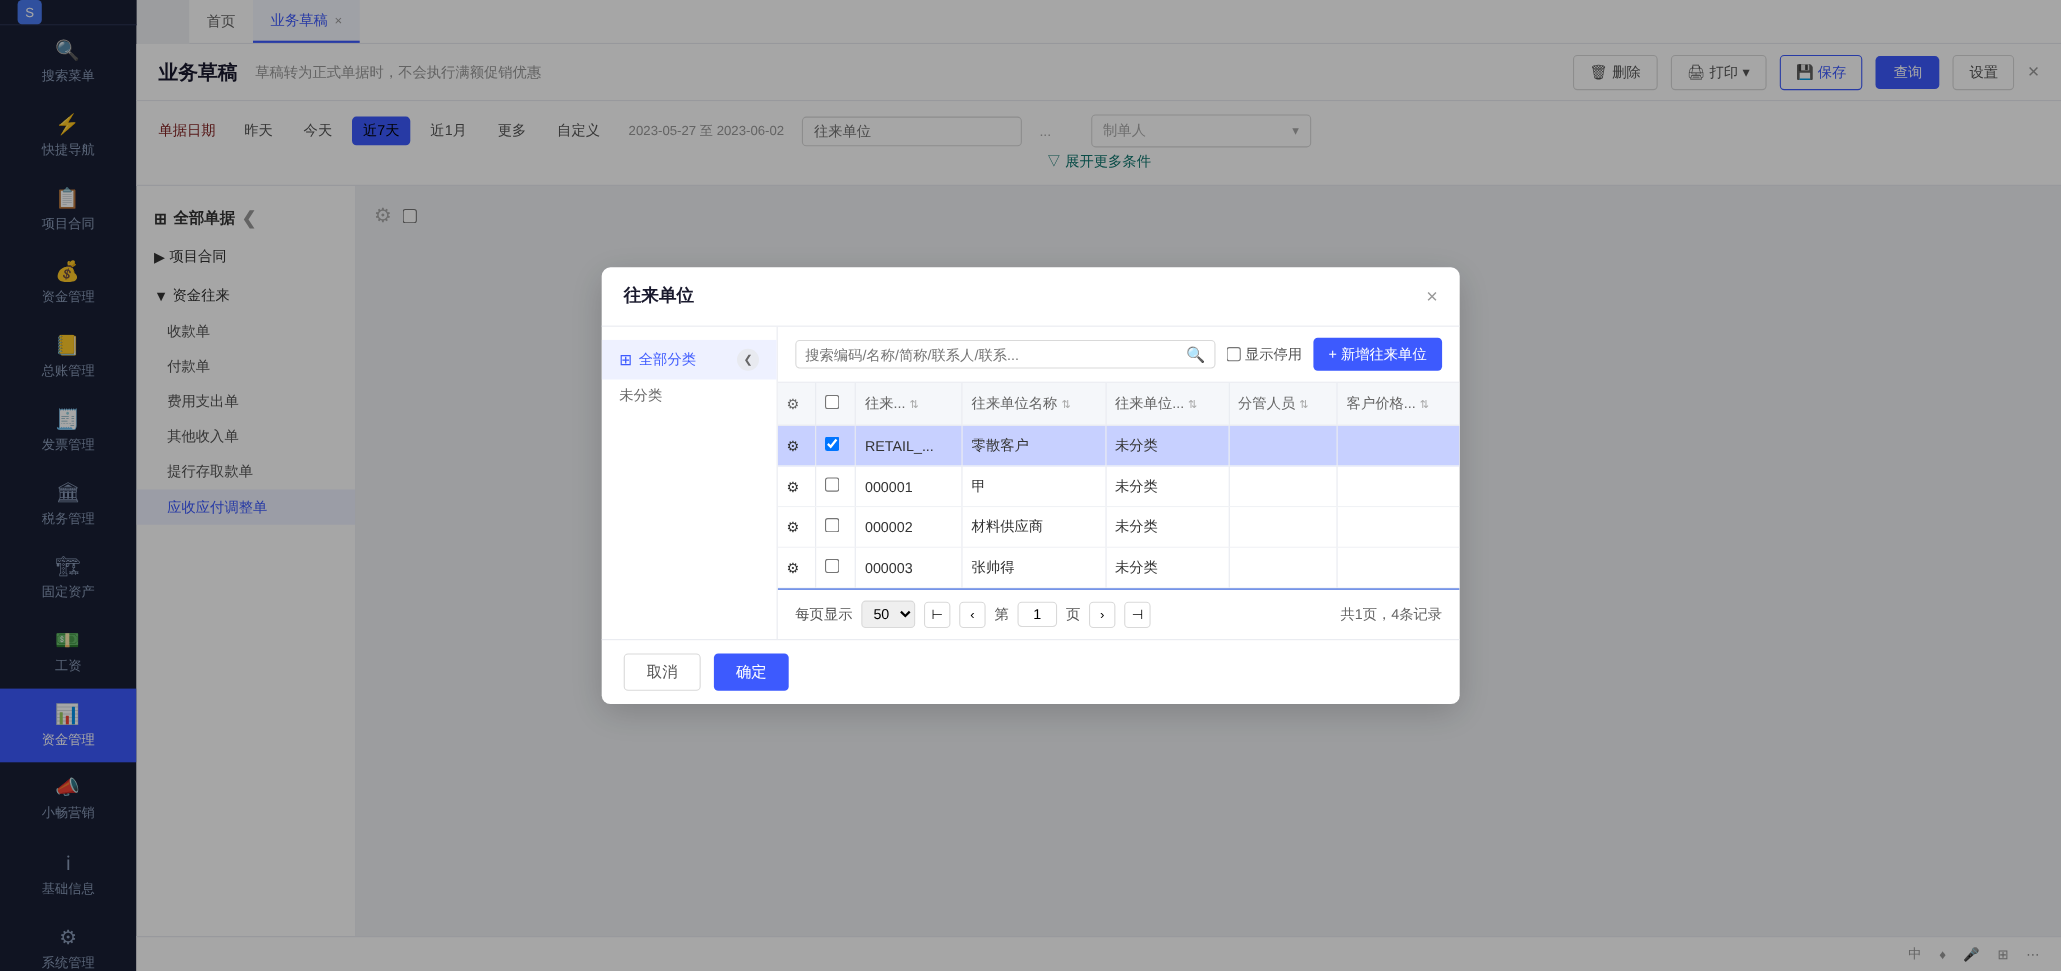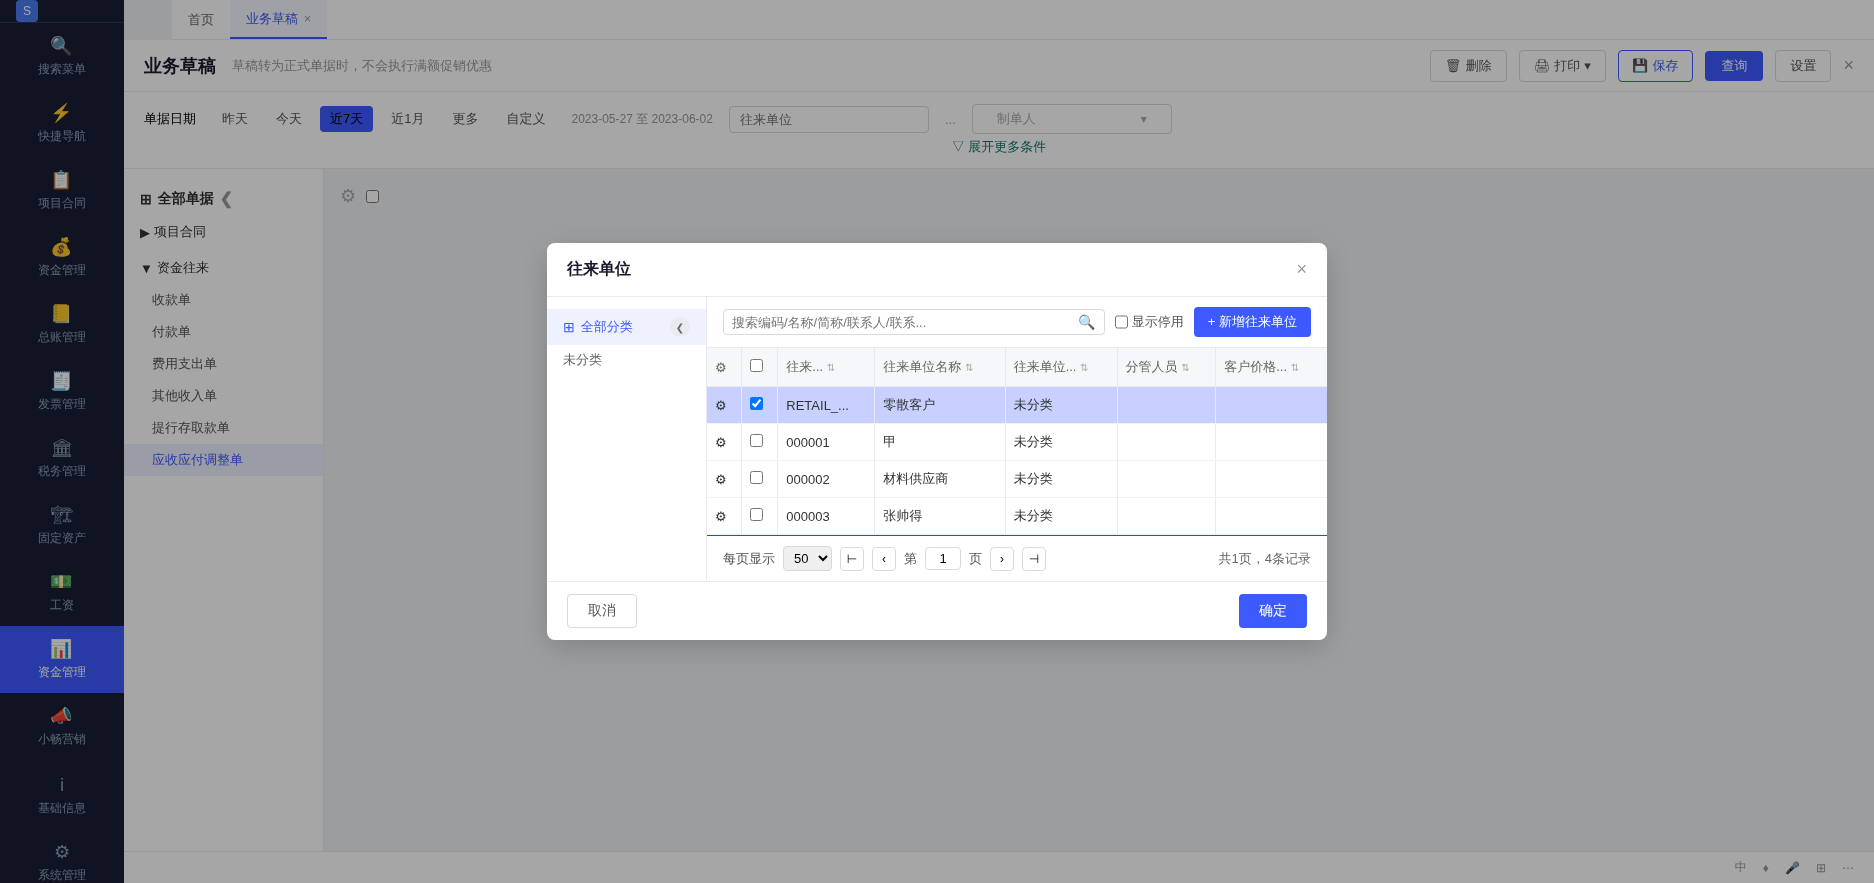--- a/index.html
+++ b/index.html
@@ -96,21 +96,21 @@
     .btn-save { padding: 6px 14px; border: 1px solid #3d5afe; border-radius: 4px; background: #fff; font-size: 13px; color: #3d5afe; cursor: pointer; }
 
     
     .filter-bar {
       background: #fff;
       padding: 12px 20px;
       border-bottom: 1px solid #e8eaf0;
       flex-shrink: 0;
     }
     .filter-row { display: flex; align-items: center; gap: 16px; flex-wrap: wrap; }
-    .filter-label { font-size: 13px; color: #000000; white-space: nowrap; }
+    .filter-label { font-size: 13px; color: #7f1d1d; white-space: nowrap; }
     .filter-dates { display: flex; gap: 8px; font-size: 13px; }
     .date-btn { padding: 4px 10px; border-radius: 4px; cursor: pointer; color: #555; }
     .date-btn.active { background: #3d5afe; color: #000000; border-radius: 4px; }
     .filter-input { border: 1px solid #d9d9d9; border-radius: 4px; padding: 5px 10px; font-size: 13px; width: 200px; color: #555; }
     .filter-more { color: #0f766e; font-size: 13px; cursor: pointer; display: flex; align-items: center; gap: 4px; width: 100%; margin-top: 4px; justify-content: center; }
     .filter-date-range { font-size: 12px; color: #999; }
 
     
     .content-area {
       flex: 1;
@@ -350,21 +350,21 @@
       border: 1px solid #d9d9d9;
       border-radius: 4px;
       padding: 3px 6px;
       font-size: 13px;
       text-align: center;
     }
     .total-info { margin-left: auto; color: #666; }
 
     .modal-actions {
       display: flex;
-      justify-content: space-between;
+      justify-content: flex-start;
       padding: 12px 20px;
       gap: 12px;
       border-top: 1px solid #e8eaf0;
     }
     .btn-cancel {
       padding: 7px 20px;
       border: 1px solid #d9d9d9;
       border-radius: 4px;
       background: #fff;
       font-size: 14px;
@@ -499,21 +499,21 @@
         <span class="date-btn">昨天</span>
         <span class="date-btn">今天</span>
         <span class="date-btn active">近7天</span>
         <span class="date-btn">近1月</span>
         <span class="date-btn">更多</span>
         <span class="date-btn">自定义</span>
       </div>
       <span class="filter-date-range">2023-05-27 至 2023-06-02</span>
       <input class="filter-input" placeholder="往来单位" style="">
       <span style="font-size:13px;color:#aaa;">...</span>
-      <div style="display:flex;align-items:center;gap:4px;border:1px solid #d9d9d9;border-radius:4px;padding:5px 24px;width:200px;">
+      <div style="display:flex;align-items:center;gap:4px;border:1px solid #d9d9d9;border-radius:4px;padding:5px 10px;width:200px;margin-left:20px;">
         <span style="font-size:13px;color:#aaa;">制单人</span>
         <span style="margin-left:auto;font-size:12px;color:#aaa;">▾</span>
       </div>
     </div>
     <div class="filter-more">
       <span>▽ 展开更多条件</span>
     </div>
   </div>
 
   <div class="content-area">

